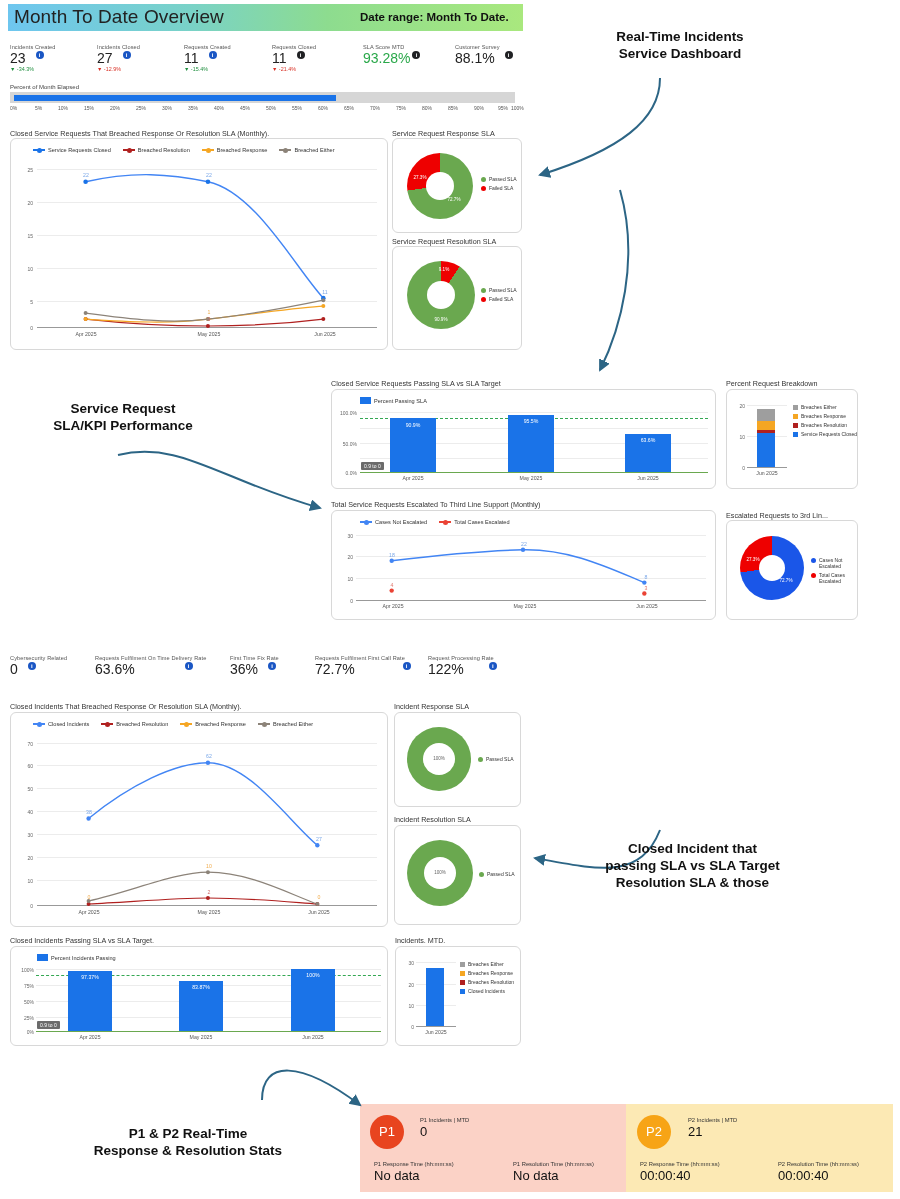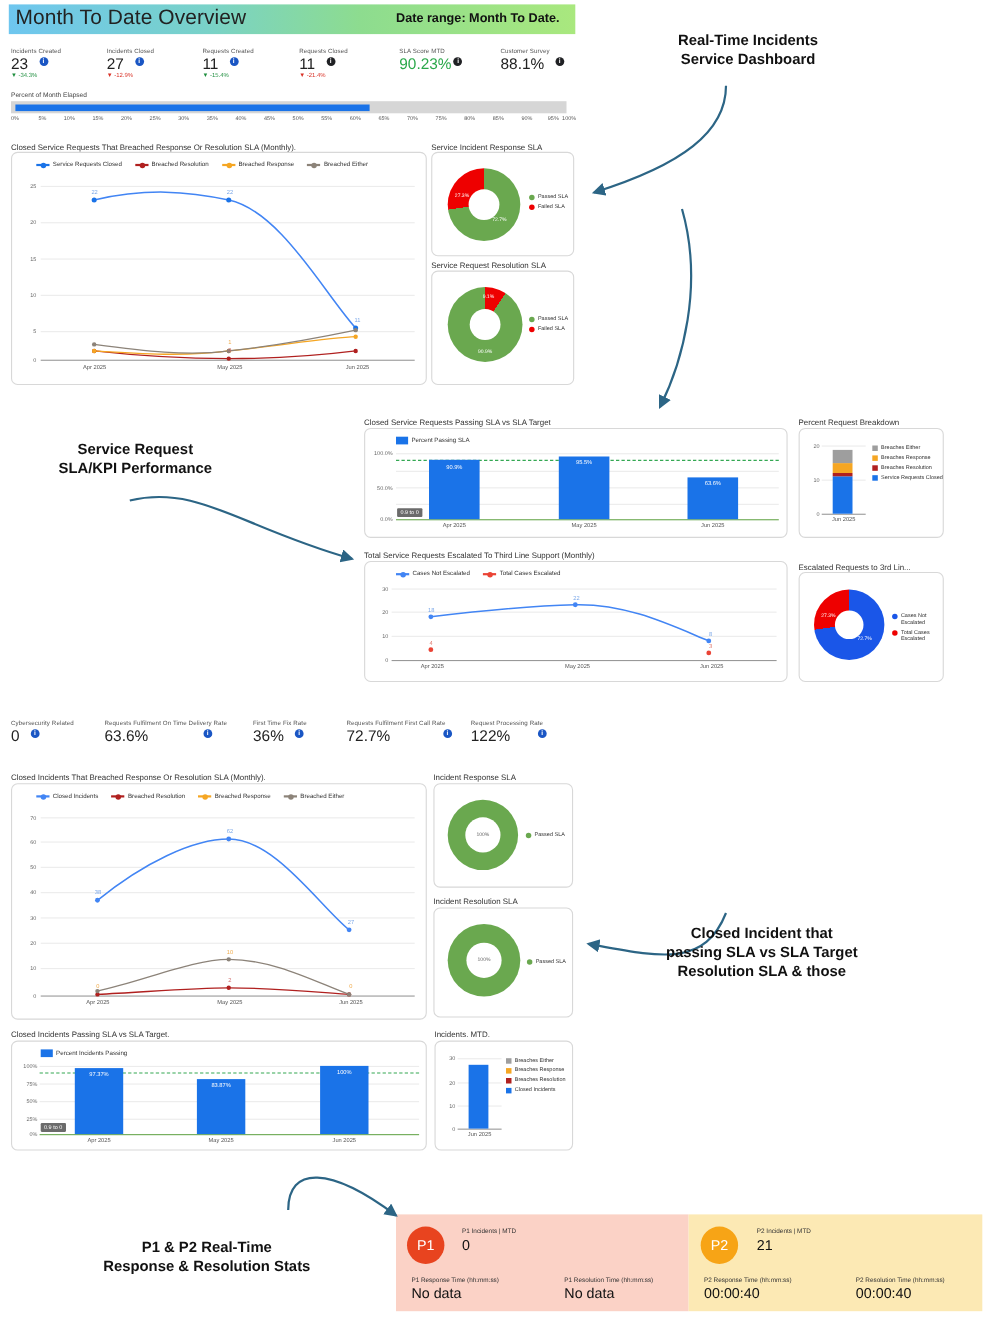--- a/index.html
+++ b/index.html
@@ -86,21 +86,21 @@
   <div class="kv"><span>11</span><span class="info">i</span></div>
   <div class="kd up">▼ <span>-15.4%</span></div>
 </div>
 <div class="kpi" style="left:272px;top:44px;">
   <div class="kl">Requests Closed</div>
   <div class="kv"><span>11</span><span class="info dark">i</span></div>
   <div class="kd down">▼ <span>-21.4%</span></div>
 </div>
 <div class="kpi" style="left:363px;top:44px;">
   <div class="kl">SLA Score MTD</div>
-  <div class="kv green"><span>90.23%</span><span class="info dark" style="margin-left:2px">i</span></div>
+  <div class="kv green"><span>93.28%</span><span class="info dark" style="margin-left:2px">i</span></div>
 </div>
 <div class="kpi" style="left:455px;top:44px;">
   <div class="kl">Customer Survey</div>
   <div class="kv"><span>88.1%</span><span class="info dark">i</span></div>
 </div>
 
 <div class="abs" id="pct-label">Percent of Month Elapsed</div>
 <div class="abs" id="pct-track">
   <div class="abs" id="pct-fill" style="left:4px;top:2.5px;width:322px;"></div>
 </div>
@@ -189,21 +189,21 @@
   <div class="dlab" style="left:64px;top:33px;width:22px;color:#7aa7e8;">22</div>
   <div class="dlab" style="left:187px;top:33px;width:22px;color:#7aa7e8;">22</div>
   <div class="dlab" style="left:303px;top:150px;width:22px;color:#7aa7e8;">11</div>
   <div class="dlab" style="left:187px;top:177px;width:22px;color:#d06b6b;">0</div>
   <div class="dlab" style="left:187px;top:170px;width:22px;color:#f0ac4e;">1</div>
   <div class="axh" style="left:58px;top:192px;width:34px;">Apr 2025</div>
   <div class="axh" style="left:181px;top:192px;width:34px;">May 2025</div>
   <div class="axh" style="left:297px;top:192px;width:34px;">Jun 2025</div>
 </div>
 
-<div class="ptitle" style="left:392px;top:129px;">Service Incident Response SLA</div>
+<div class="ptitle" style="left:392px;top:129px;">Service Request Response SLA</div>
 <div class="panel" style="left:392px;top:138px;width:130px;height:95px;">
   <div class="donutwrap" style="left:14px;top:14px;width:66px;height:66px;">
     <div class="donut" style="left:0;top:0;width:66px;height:66px;background:conic-gradient(#6aa84f 0deg 262deg,#ee0000 262deg 360deg);"></div>
     <div class="dhole" style="left:19px;top:19px;width:28px;height:28px;"></div>
     <div class="dpct" style="left:2px;top:22px;width:22px;">27.3%</div>
     <div class="dpct" style="left:36px;top:44px;width:22px;">72.7%</div>
   </div>
   <div class="dlegend" style="left:88px;top:37px;">
     <div>
         <span class="dot" style="background:#6aa84f"></span>

